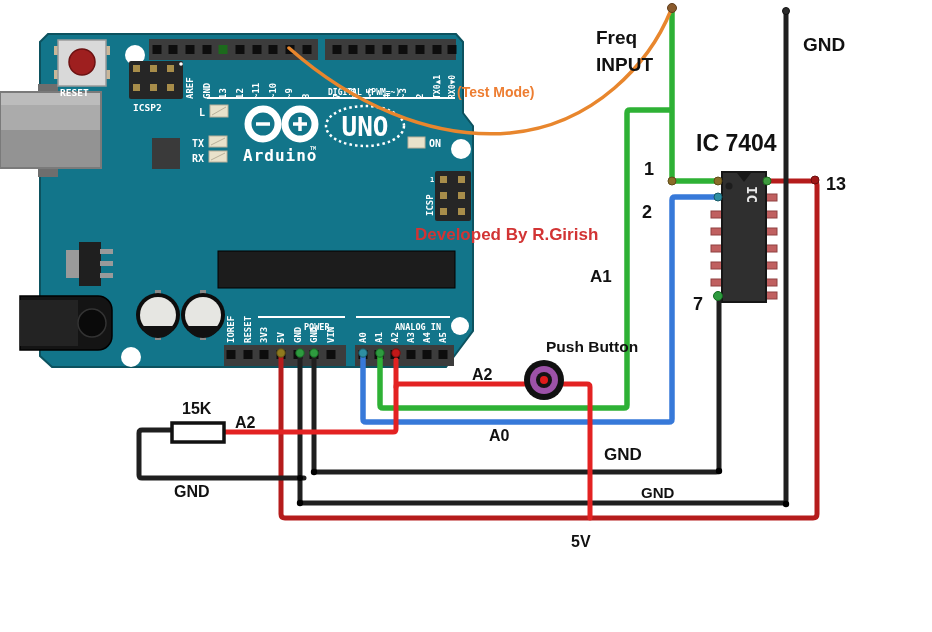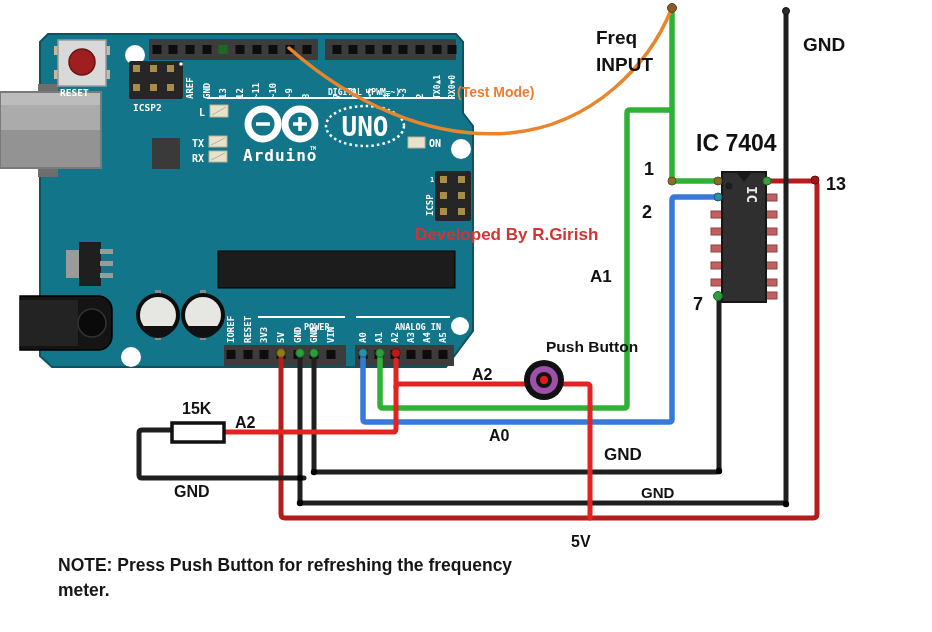--- a/index.html
+++ b/index.html
@@ -318,16 +318,14 @@
 <div class="lbl red" style="left:371px;top:222px;font-size:17px;margin-left:44px;">Developed By R.Girish</div>
 <div class="lbl" style="left:500px;top:334px;font-size:15.5px;margin-left:46px;">Push Button</div>
 <div class="lbl" style="left:472px;top:362px;font-size:16px;">A2</div>
 <div class="lbl" style="left:489px;top:423px;font-size:16px;">A0</div>
 <div class="lbl" style="left:604px;top:442px;font-size:17px;">GND</div>
 <div class="lbl" style="left:641px;top:480px;font-size:15px;">GND</div>
 <div class="lbl" style="left:571px;top:529px;font-size:16px;">5V</div>
 <div class="lbl" style="left:182px;top:396px;font-size:16px;">15K</div>
 <div class="lbl" style="left:235px;top:410px;font-size:16px;">A2</div>
 <div class="lbl" style="left:174px;top:479px;font-size:16px;">GND</div>
-<div class="note" style="left:58px;top:553px;font-size:17.5px;white-space:pre-line;">NOTE: Press Push Button for refreshing the frequency
-meter.</div>
 
 </div>
 
 </body></html>

